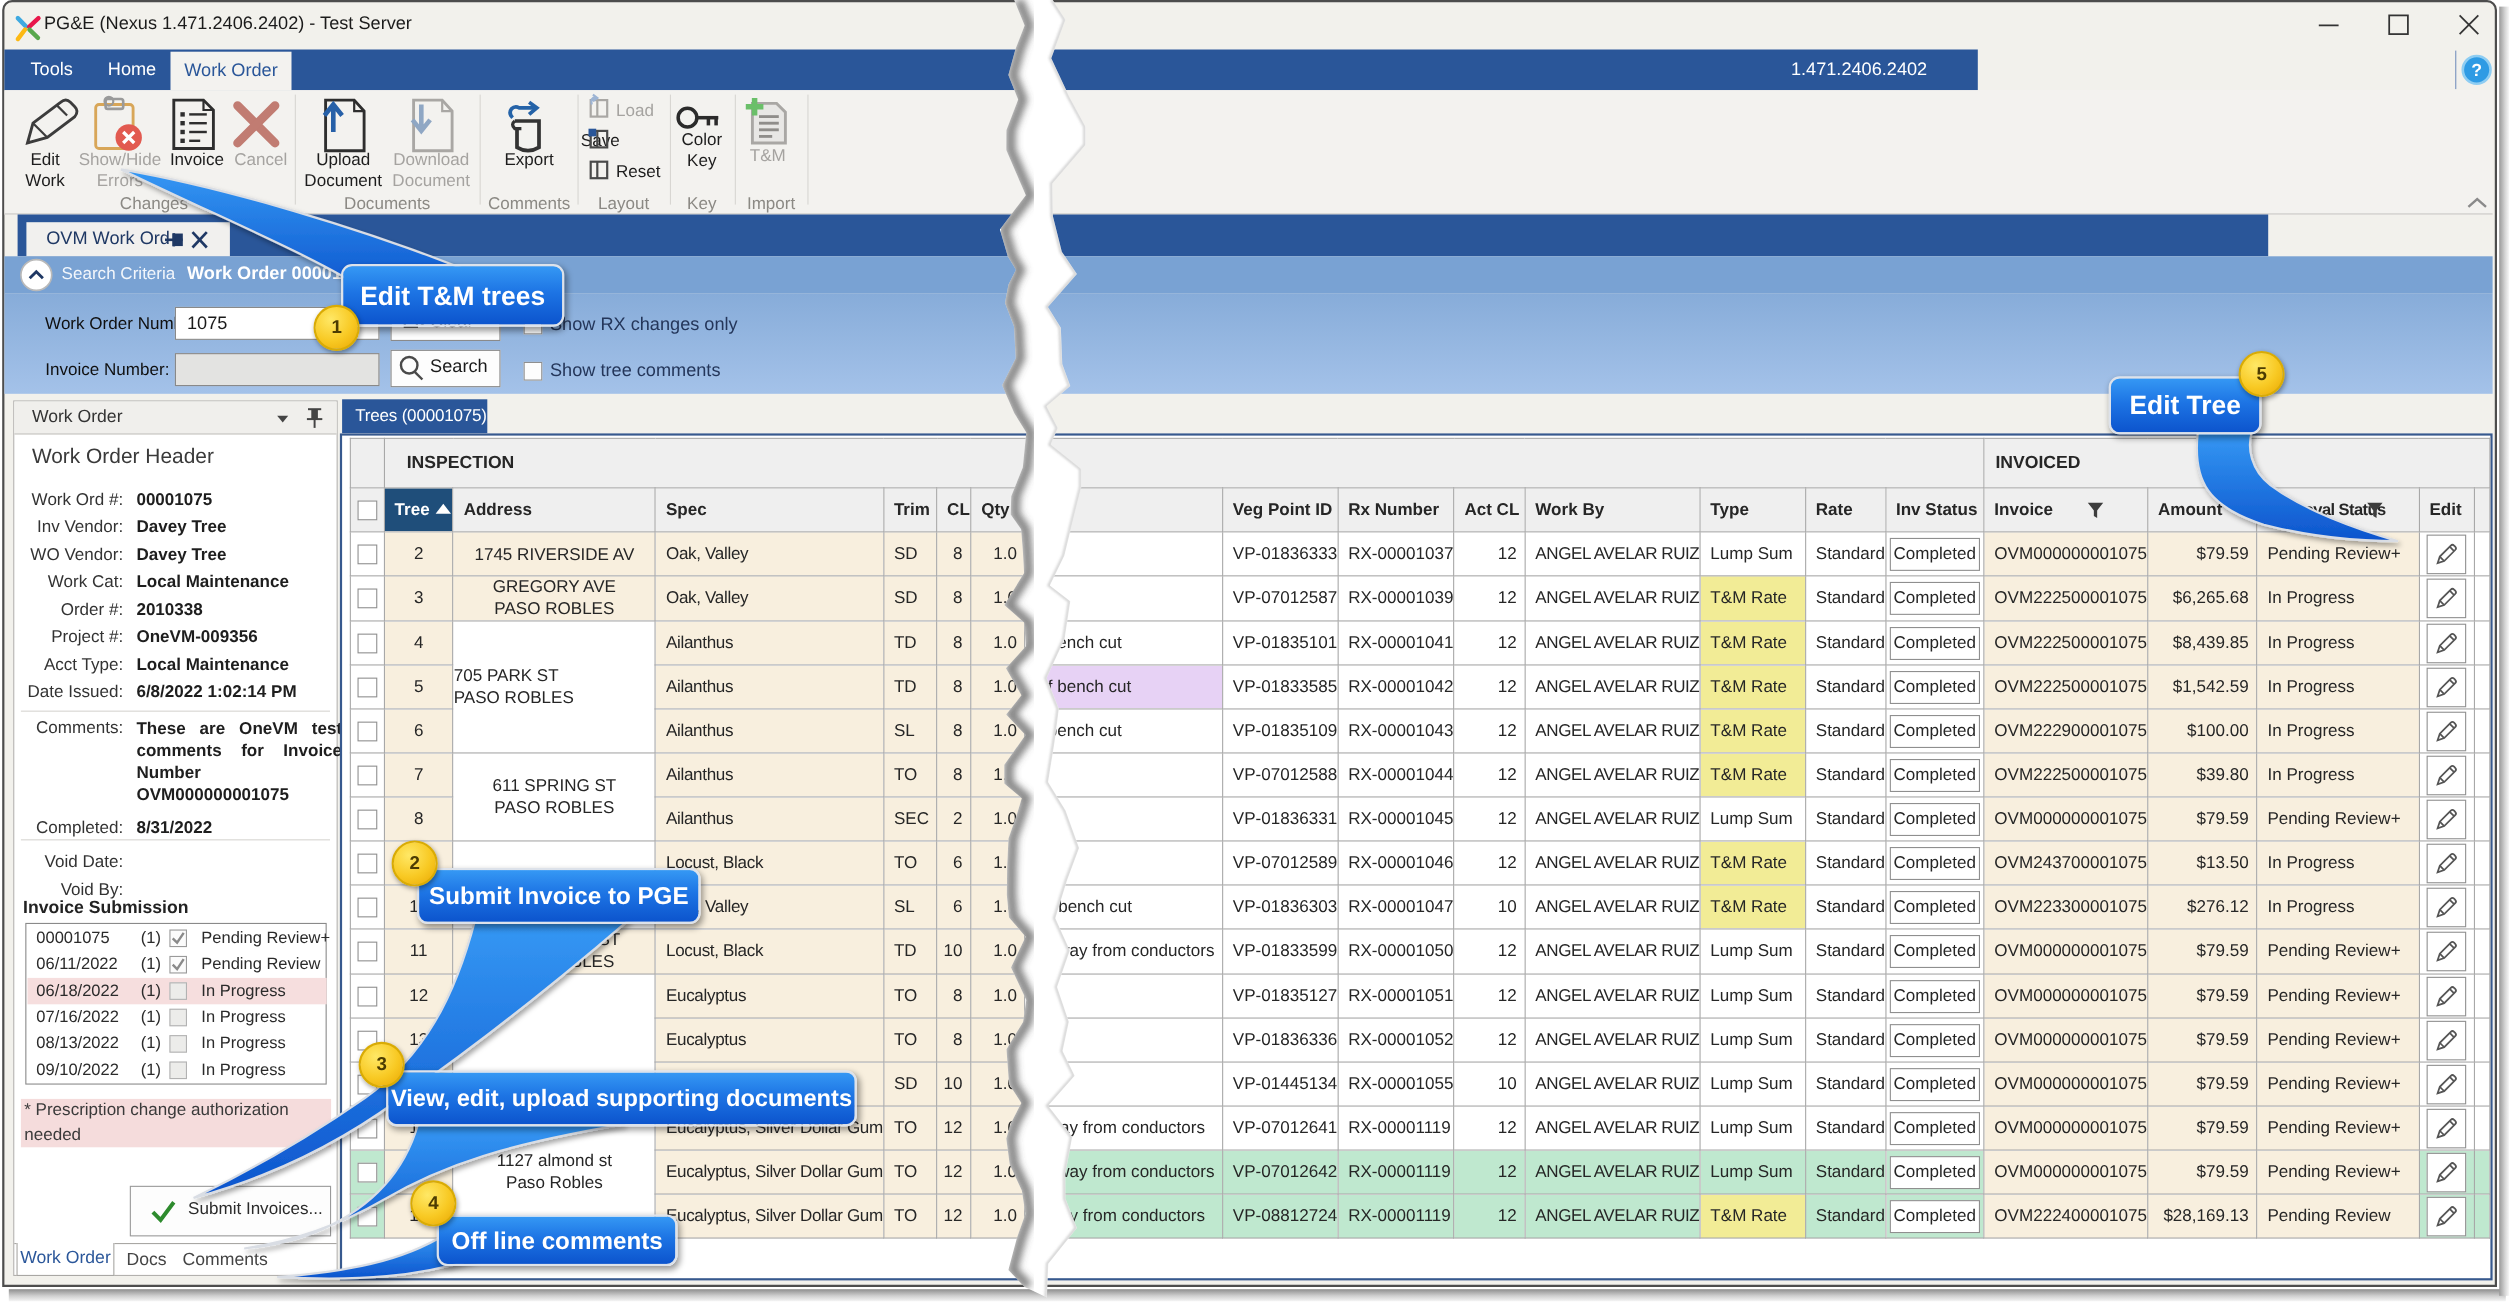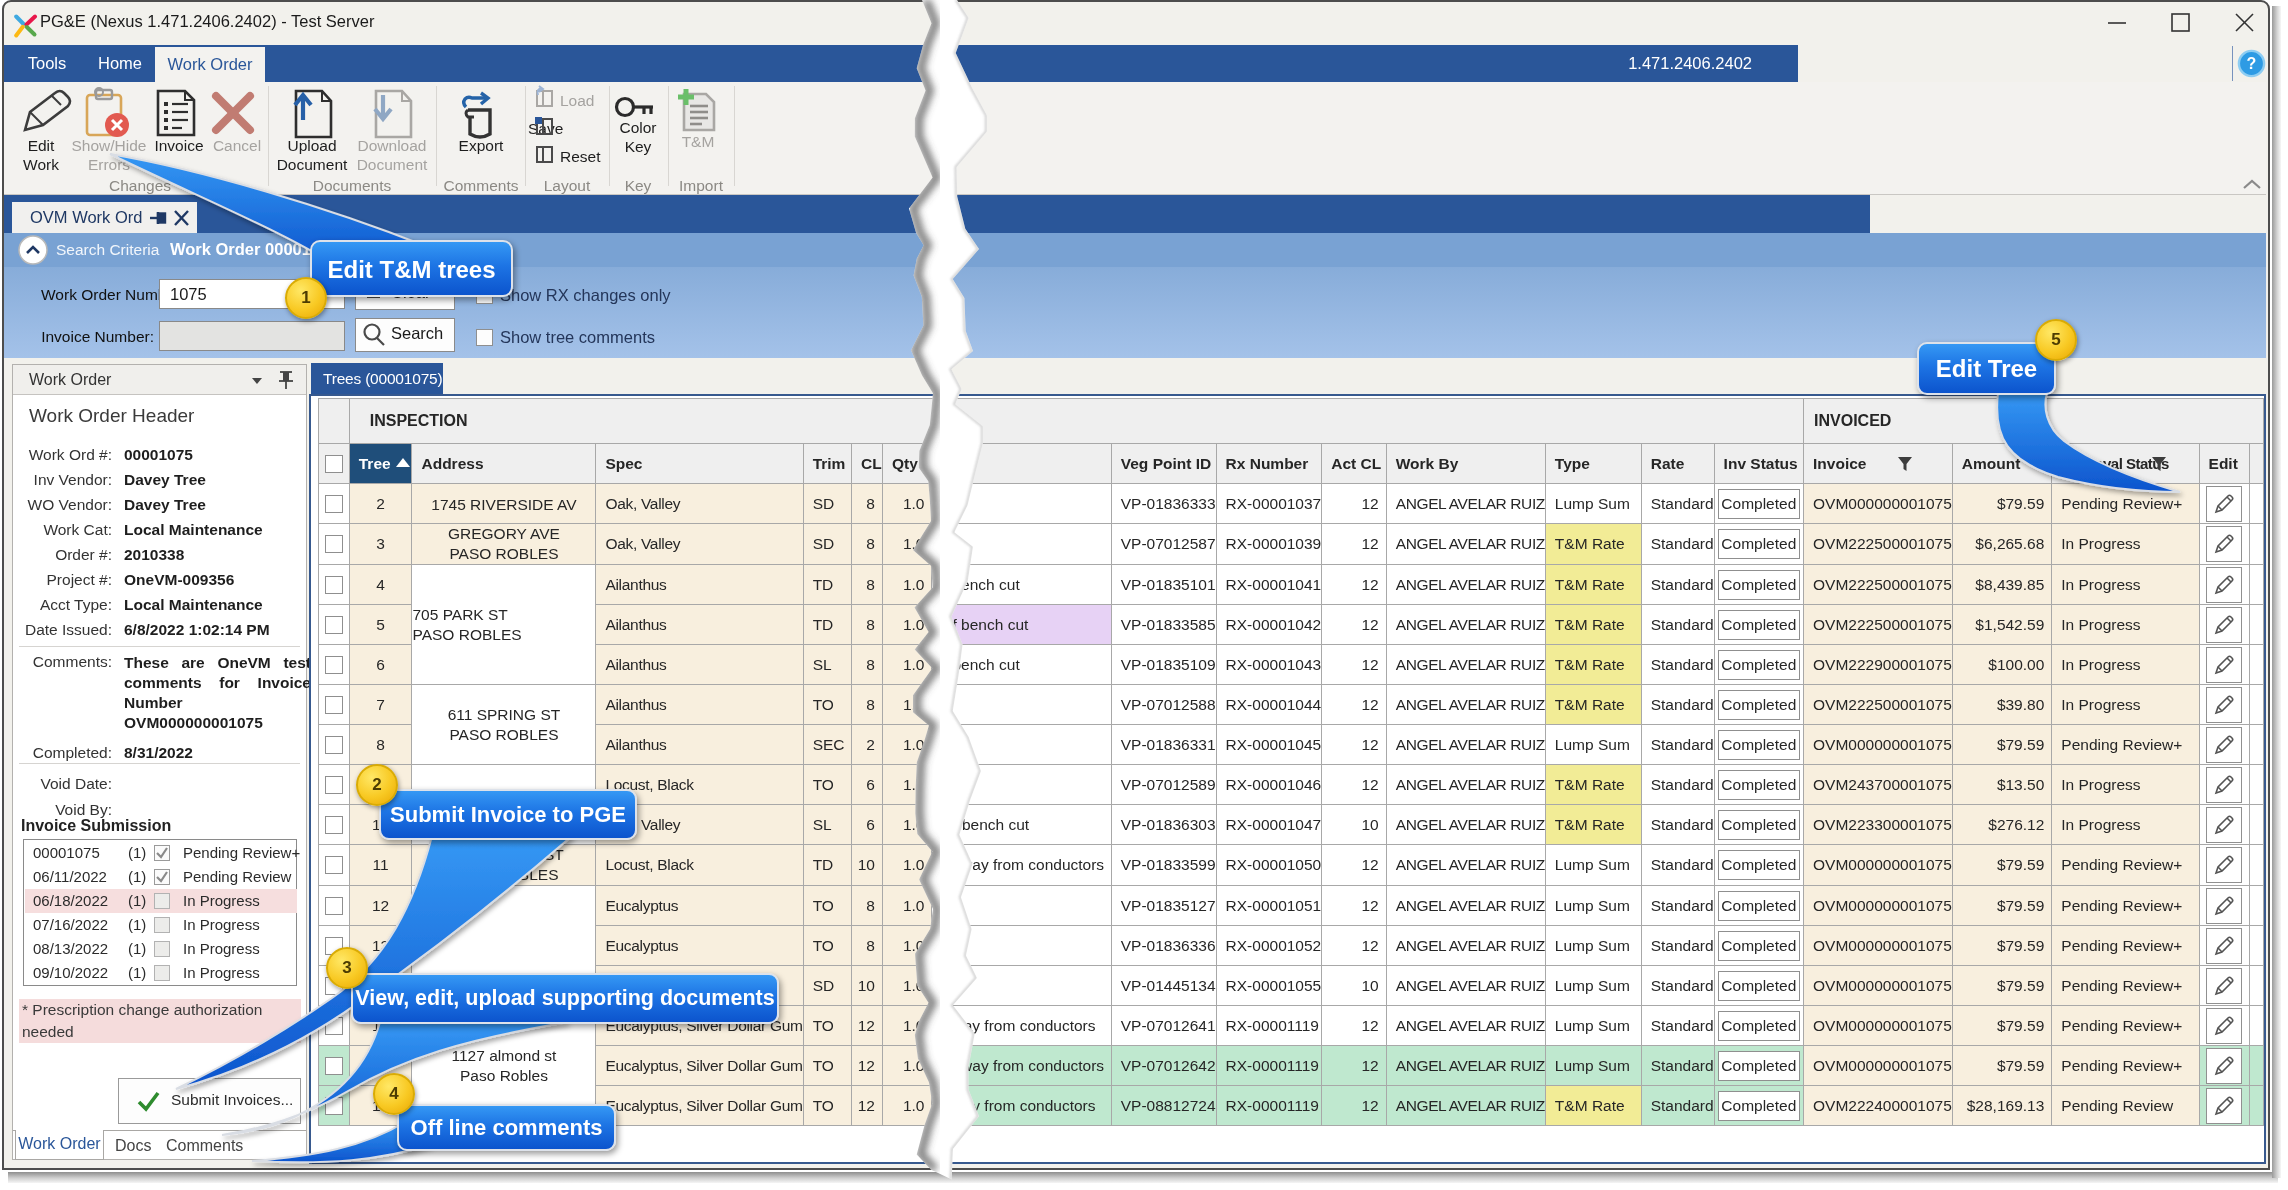--- a/index.html
+++ b/index.html
@@ -17,21 +17,21 @@
 #helpsep{position:absolute;left:2228px;top:1px;width:1px;height:35px;background:#7792bd;}
 
 #ribbon{left:4px;top:82px;width:2262px;height:113px;background:#f3f2ef;border-bottom:1px solid #c9c7c3;}
 .rsep{position:absolute;top:4px;width:1px;height:100px;background:#d8d6d2;}
 .glabel{position:absolute;top:95px;font-size:15.5px;color:#8b8984;width:140px;text-align:center;}
 .rlabel{position:absolute;font-size:15.5px;color:#1d1d1d;text-align:center;line-height:19px;}
 .rlabel.dis{color:#a5a3a0;}
 .slabel{position:absolute;font-size:15.5px;color:#1d1d1d;}
 .slabel.dis{color:#a5a3a0;}
 
-#docrow{left:4px;top:195px;width:1866px;height:38px;background:#2a5699;}
+#docrow{left:16px;top:195px;width:2046px;height:38px;background:#2a5699;}
 #doctab{position:absolute;left:8px;top:7px;width:185px;height:31px;background:#f1f0ee;color:#1f3864;font-size:16.5px;line-height:31px;}
 
 #shead{left:4px;top:233px;width:2262px;height:34px;background:#79a2d3;}
 #sform{left:4px;top:267px;width:2262px;height:91px;background:linear-gradient(180deg,#87acd9,#a4c2e9);}
 .slab{position:absolute;font-size:15.5px;color:#101010;text-align:right;width:152px;white-space:nowrap;padding-left:39px;}
 .sinput{position:absolute;background:#fff;border:1px solid #898989;font-size:16.5px;color:#1a1a1a;padding-left:10px;line-height:28px;}
 .sbtn{position:absolute;background:#fdfdfd;border:1px solid #8a8a8a;font-size:16.5px;color:#1a1a1a;}
 .scb{position:absolute;width:17px;height:17px;background:#fdfdfd;border:1px solid #8f8f8f;}
 .scbl{position:absolute;font-size:16.5px;color:#24365a;}
 

